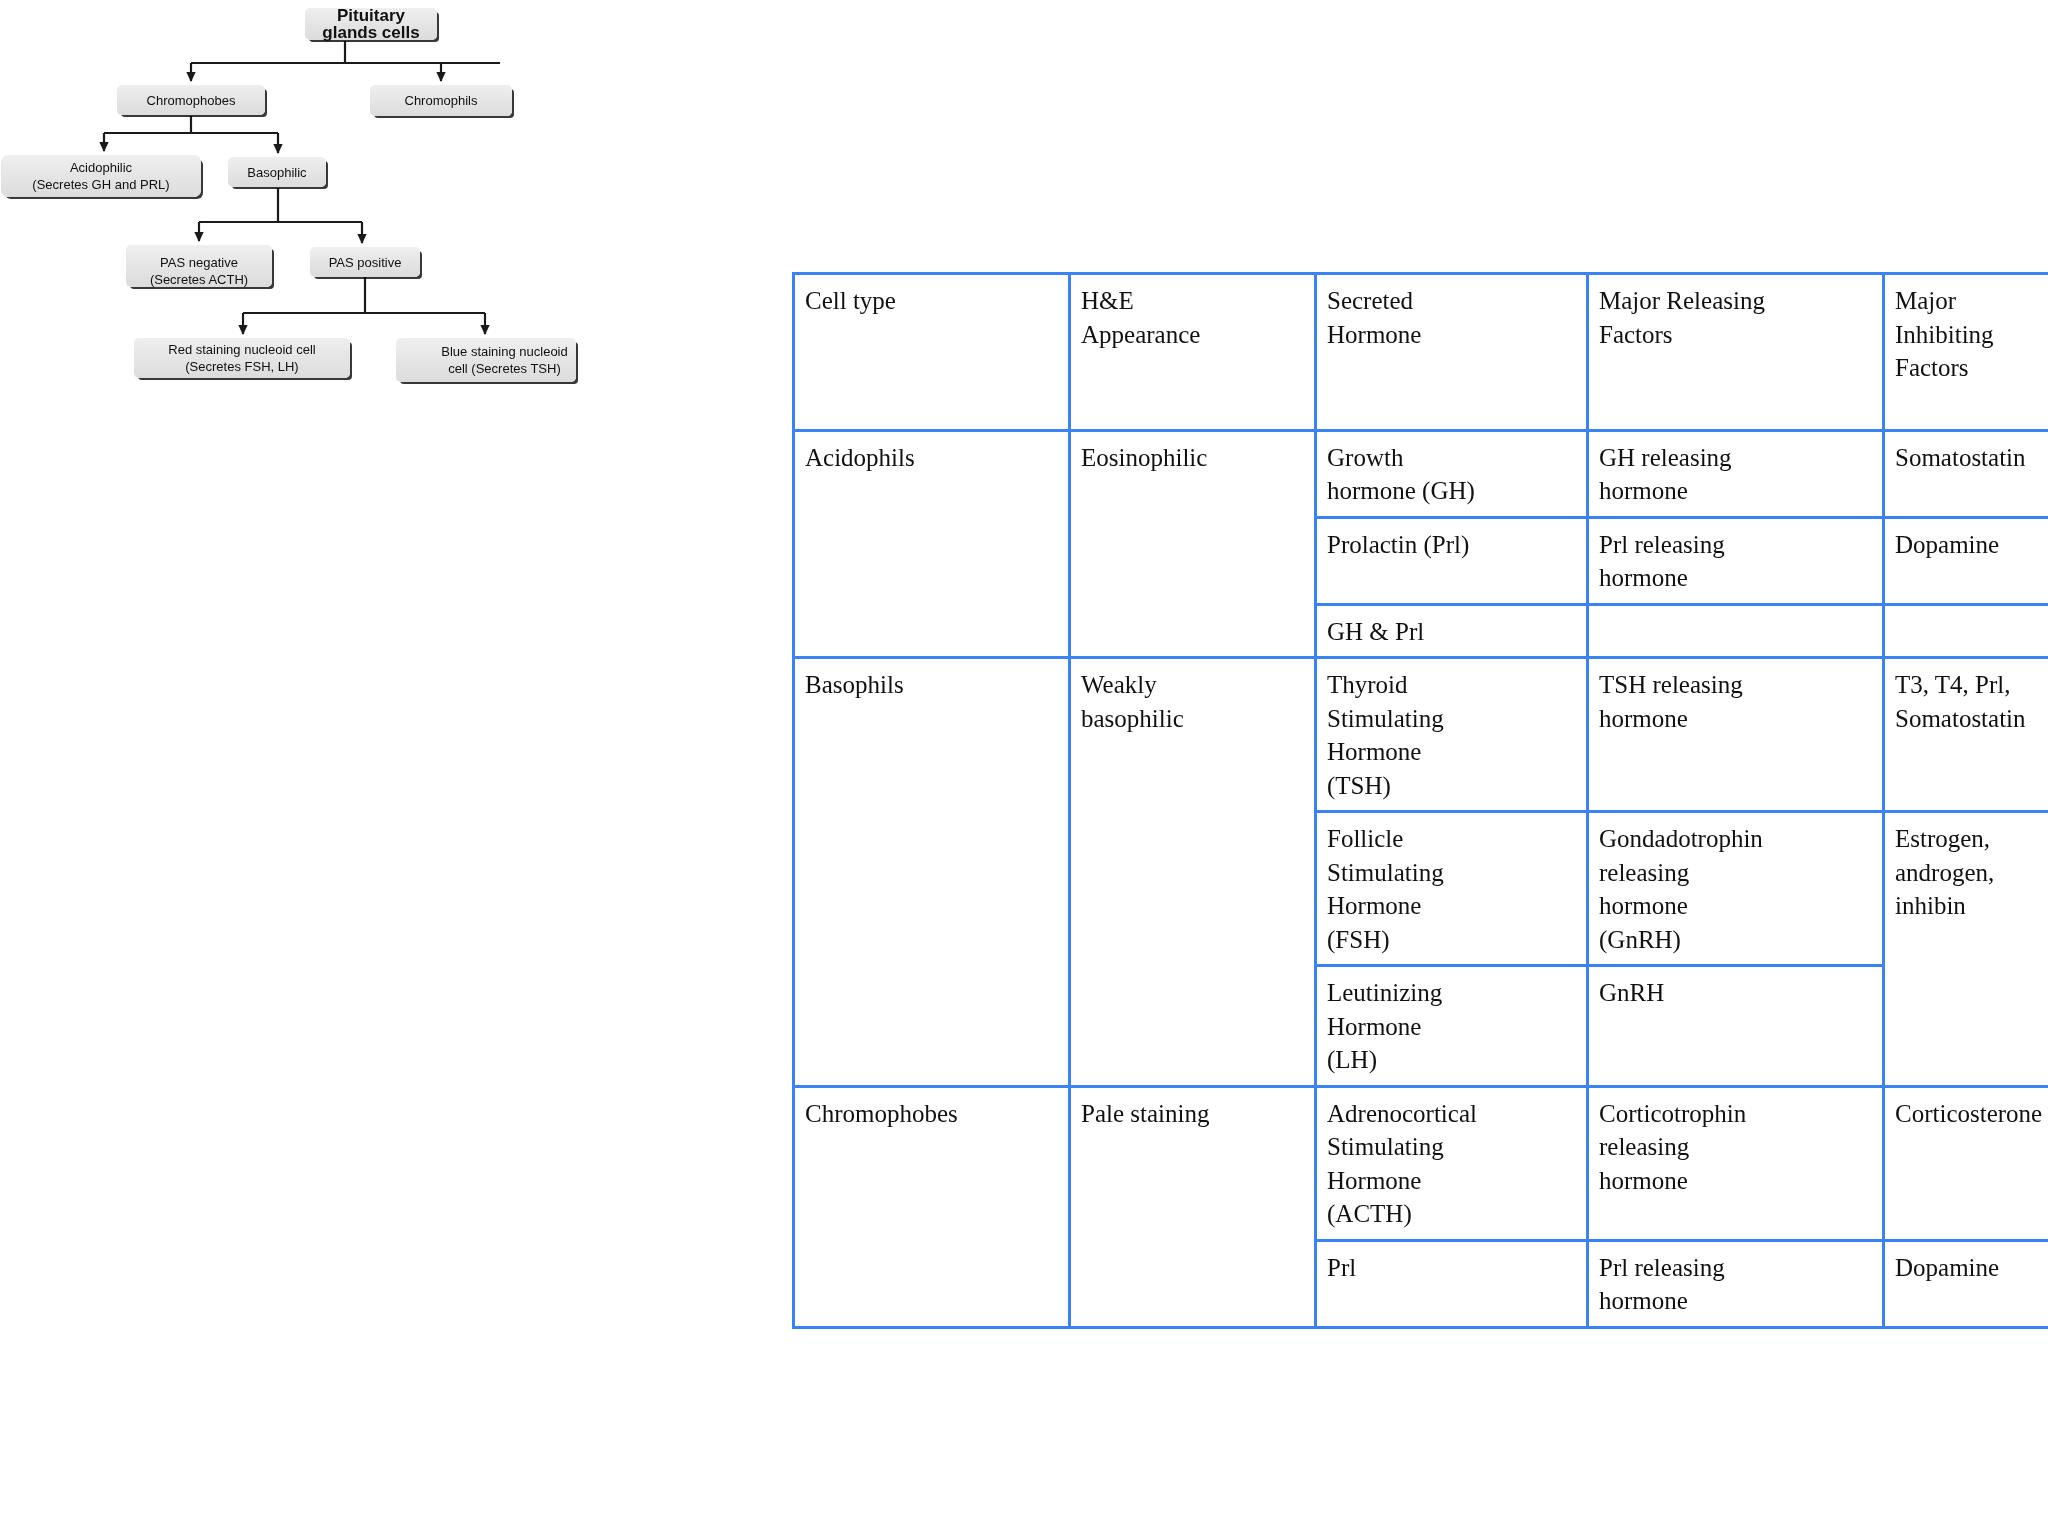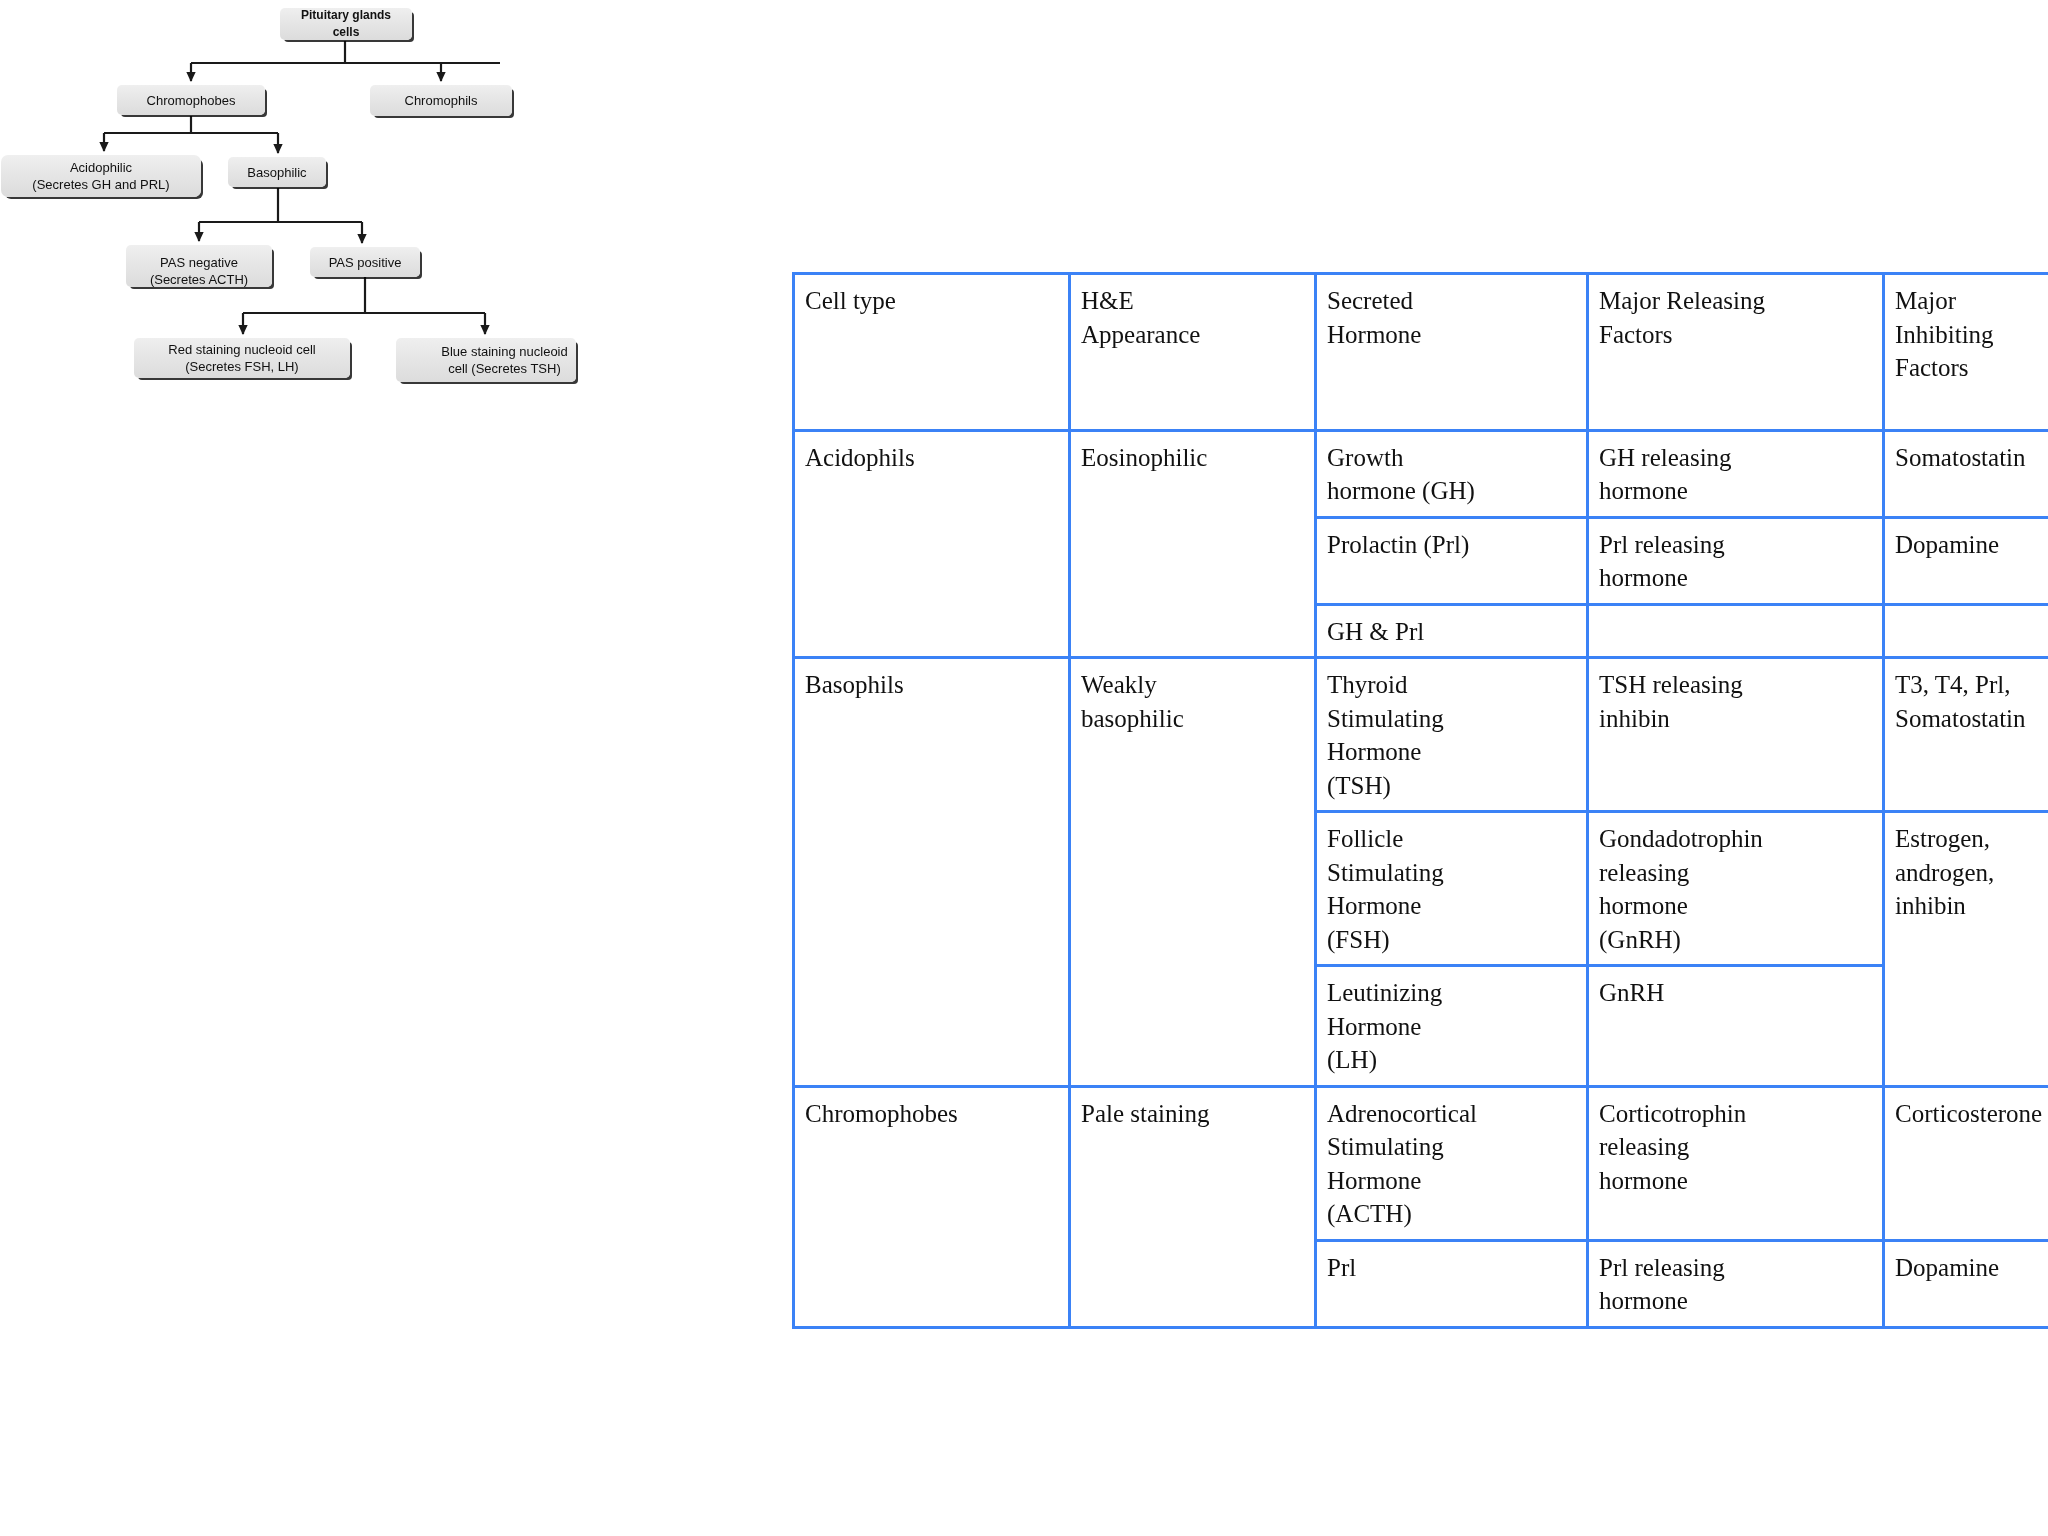--- a/index.html
+++ b/index.html
@@ -41,21 +41,22 @@
     line-height: 17px;
     text-align: center;
     display: flex;
     align-items: center;
     justify-content: center;
     z-index: 3;
     box-shadow: 3px 3px 0 -1px rgba(0,0,0,0.78);
   }
   .fbox.bold {
     font-weight: bold;
-    font-size: 12px;
+    font-size: 17px;
+    margin-left: 25px;
   }
   .fbox span { display: block; padding: 0 6px; }
 
   
   #hormone-table {
     position: absolute;
     left: 792px;
     top: 272px;
     width: 1248px;
     border-collapse: collapse;
@@ -193,21 +194,21 @@
 
     <tr>
       <td class="c0" rowspan="3">Basophils</td>
       <td class="c1" rowspan="3" style="white-space: pre-line;">Weakly
 basophilic</td>
       <td class="c2" style="white-space: pre-line;">Thyroid
 Stimulating
 Hormone
 (TSH)</td>
       <td class="c3" style="white-space: pre-line;">TSH releasing
-inhibin</td>
+hormone</td>
       <td class="c4" style="white-space: pre-line;">T3, T4, Prl,
 Somatostatin</td>
     </tr>
     <tr>
       <td class="c2" style="white-space: pre-line;">Follicle
 Stimulating
 Hormone
 (FSH)</td>
       <td class="c3" style="white-space: pre-line;">Gondadotrophin
 releasing

